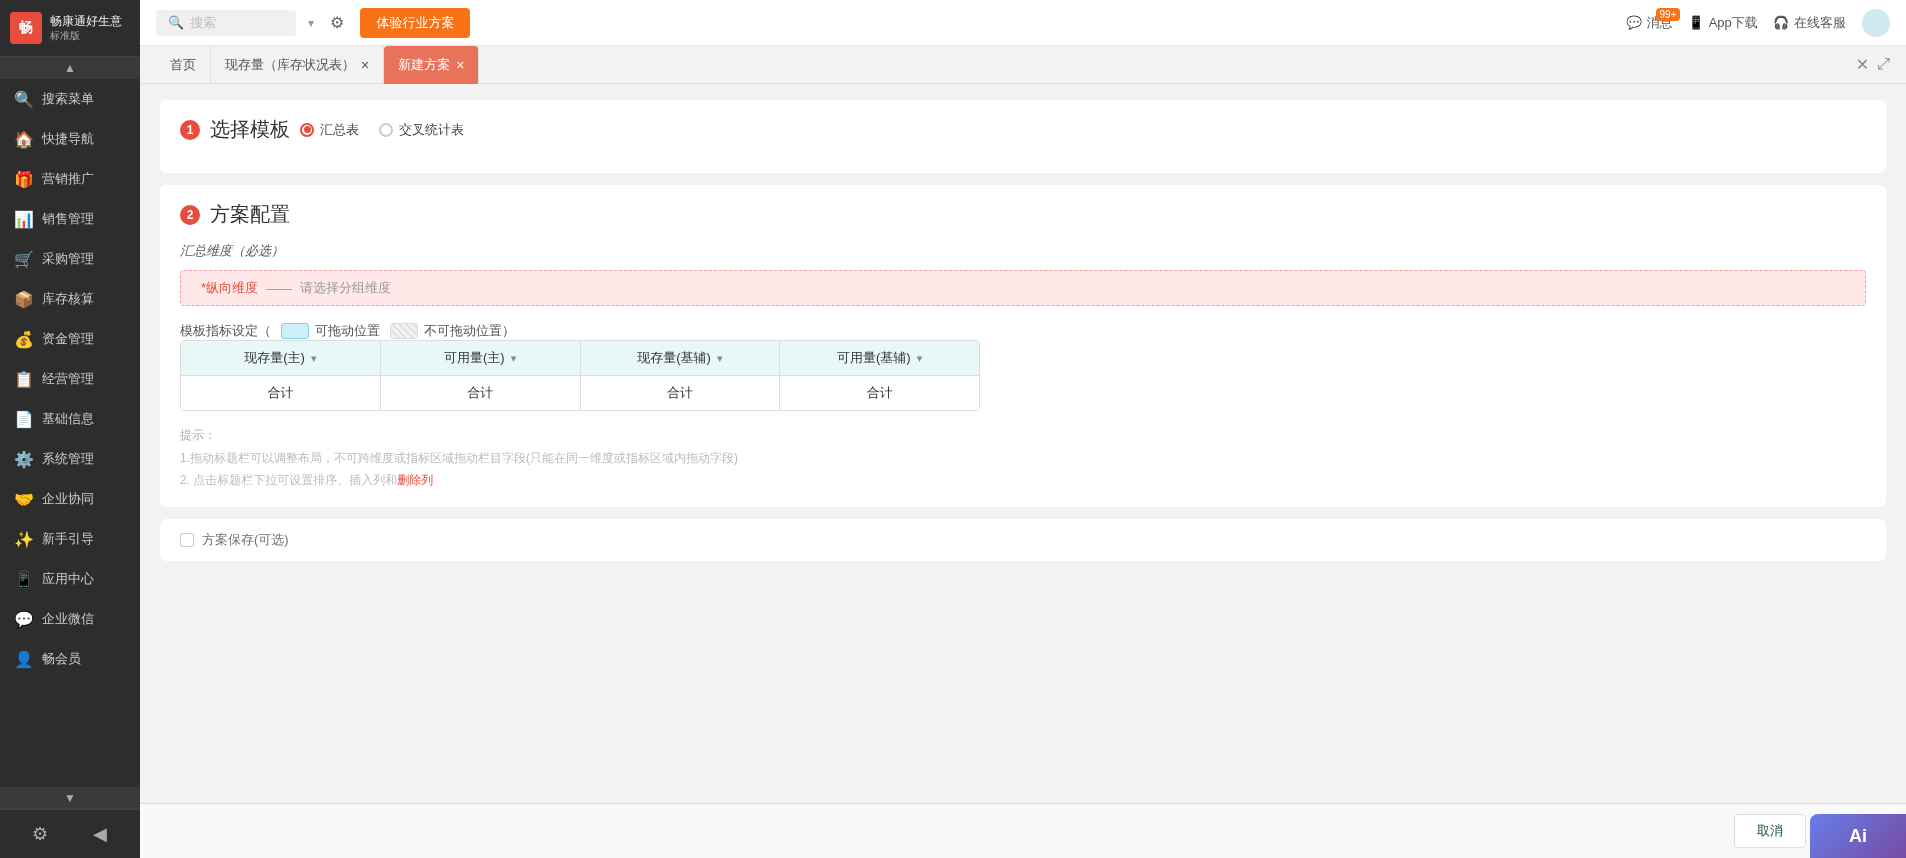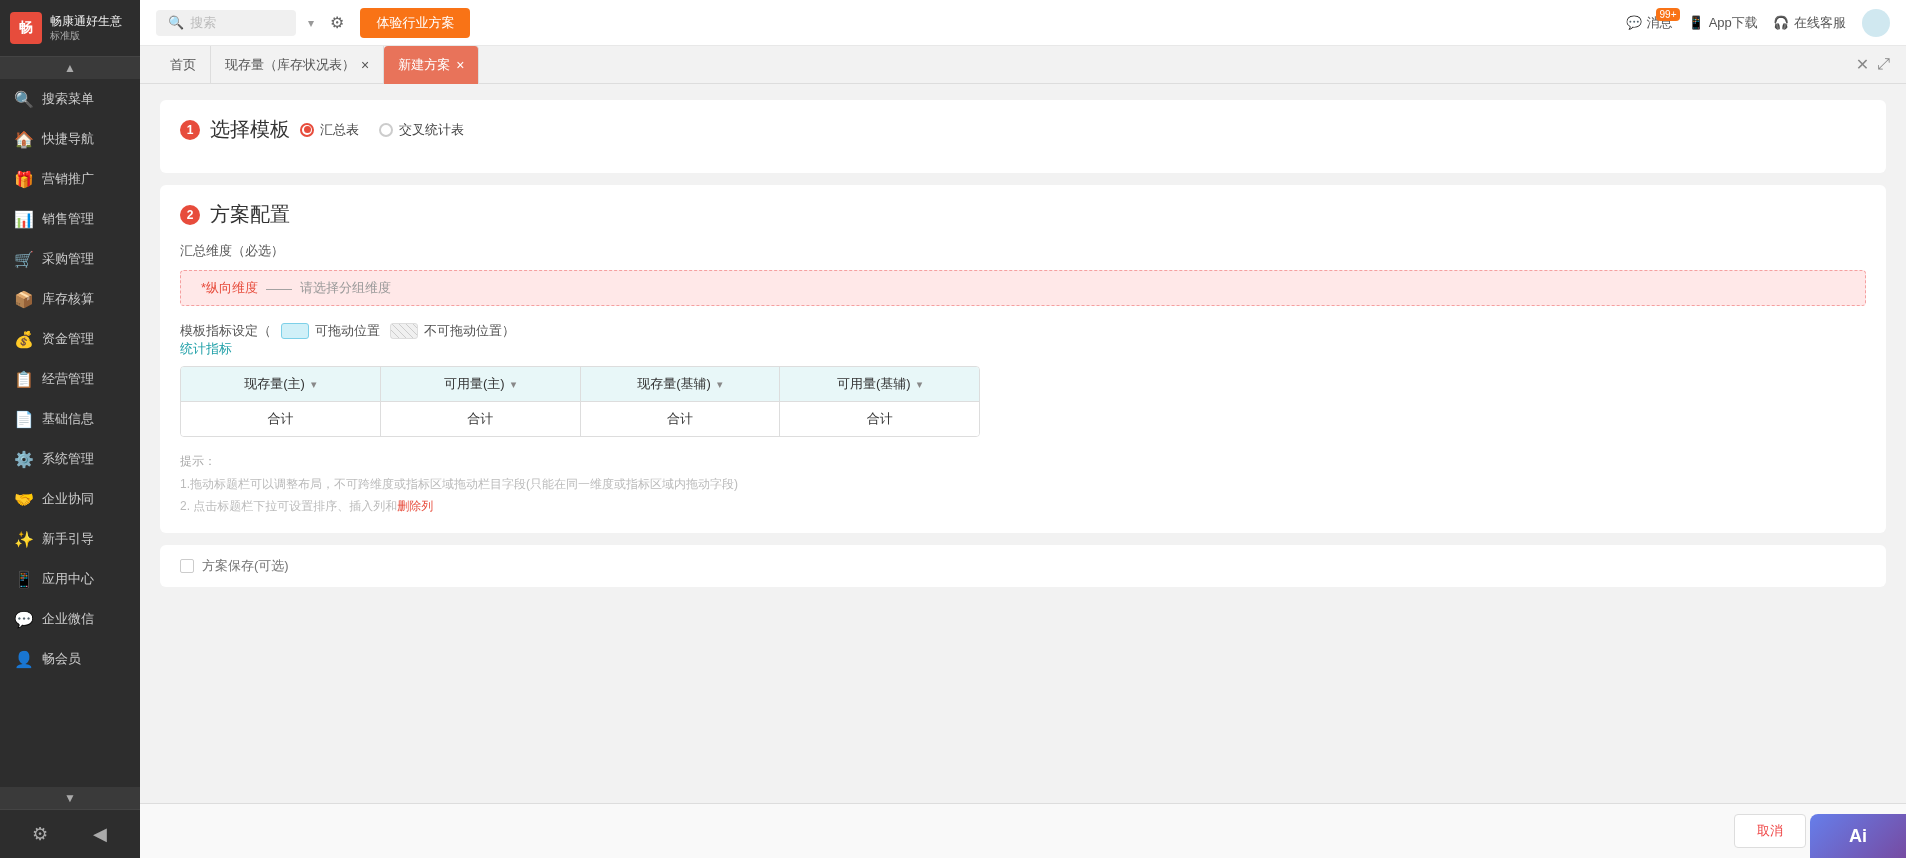--- a/index.html
+++ b/index.html
@@ -213,21 +213,21 @@
     .radio-circle {
       width: 14px; height: 14px;
       border-radius: 50%;
       border: 2px solid #ccc;
       display: flex; align-items: center; justify-content: center;
     }
     .radio-circle.selected { border-color: #e74c3c; }
     .radio-dot { width: 7px; height: 7px; border-radius: 50%; background: #e74c3c; }
 
     
-    .subsection-label { font-size: 13px; color: #555; margin-bottom: 10px; }
+    .subsection-label { font-size: 13px; color: #555; margin-bottom: 10px; font-style: italic; }
 
     
     .dimension-box {
       background: #ffe8e8;
       border: 1px dashed #f5a0a0;
       border-radius: 4px;
       padding: 8px 20px;
       display: flex; align-items: center; gap: 8px;
       font-size: 13px;
     }
@@ -291,21 +291,21 @@
       justify-content: flex-end;
       align-items: center;
       gap: 10px;
     }
     .btn-cancel {
       background: #fff;
       border: 1px solid #ddd;
       border-radius: 4px;
       padding: 7px 22px;
       font-size: 13px;
-      color: #ef4444;
+      color: #14532d;
       cursor: pointer;
     }
     .btn-query {
       background: #e74c3c;
       border: none;
       border-radius: 4px;
       padding: 7px 22px;
       font-size: 13px;
       color: #fff;
       cursor: pointer;
@@ -493,21 +493,20 @@
         <div class="indicator-legend">
           <div class="legend-box draggable"></div>
           <span>可拖动位置</span>
         </div>
         <div class="indicator-legend">
           <div class="legend-box no-drag"></div>
           <span>不可拖动位置）</span>
         </div>
       </div>
 
-      <div class="stats-label">统计指标</div>
       <div class="stats-table">
         <div class="stats-table-header" id="stats-header">
             <div class="stats-table-cell">
               <span>现存量(主)</span>
               <span class="cell-chevron">▾</span>
             </div>
             <div class="stats-table-cell">
               <span>可用量(主)</span>
               <span class="cell-chevron">▾</span>
             </div>

